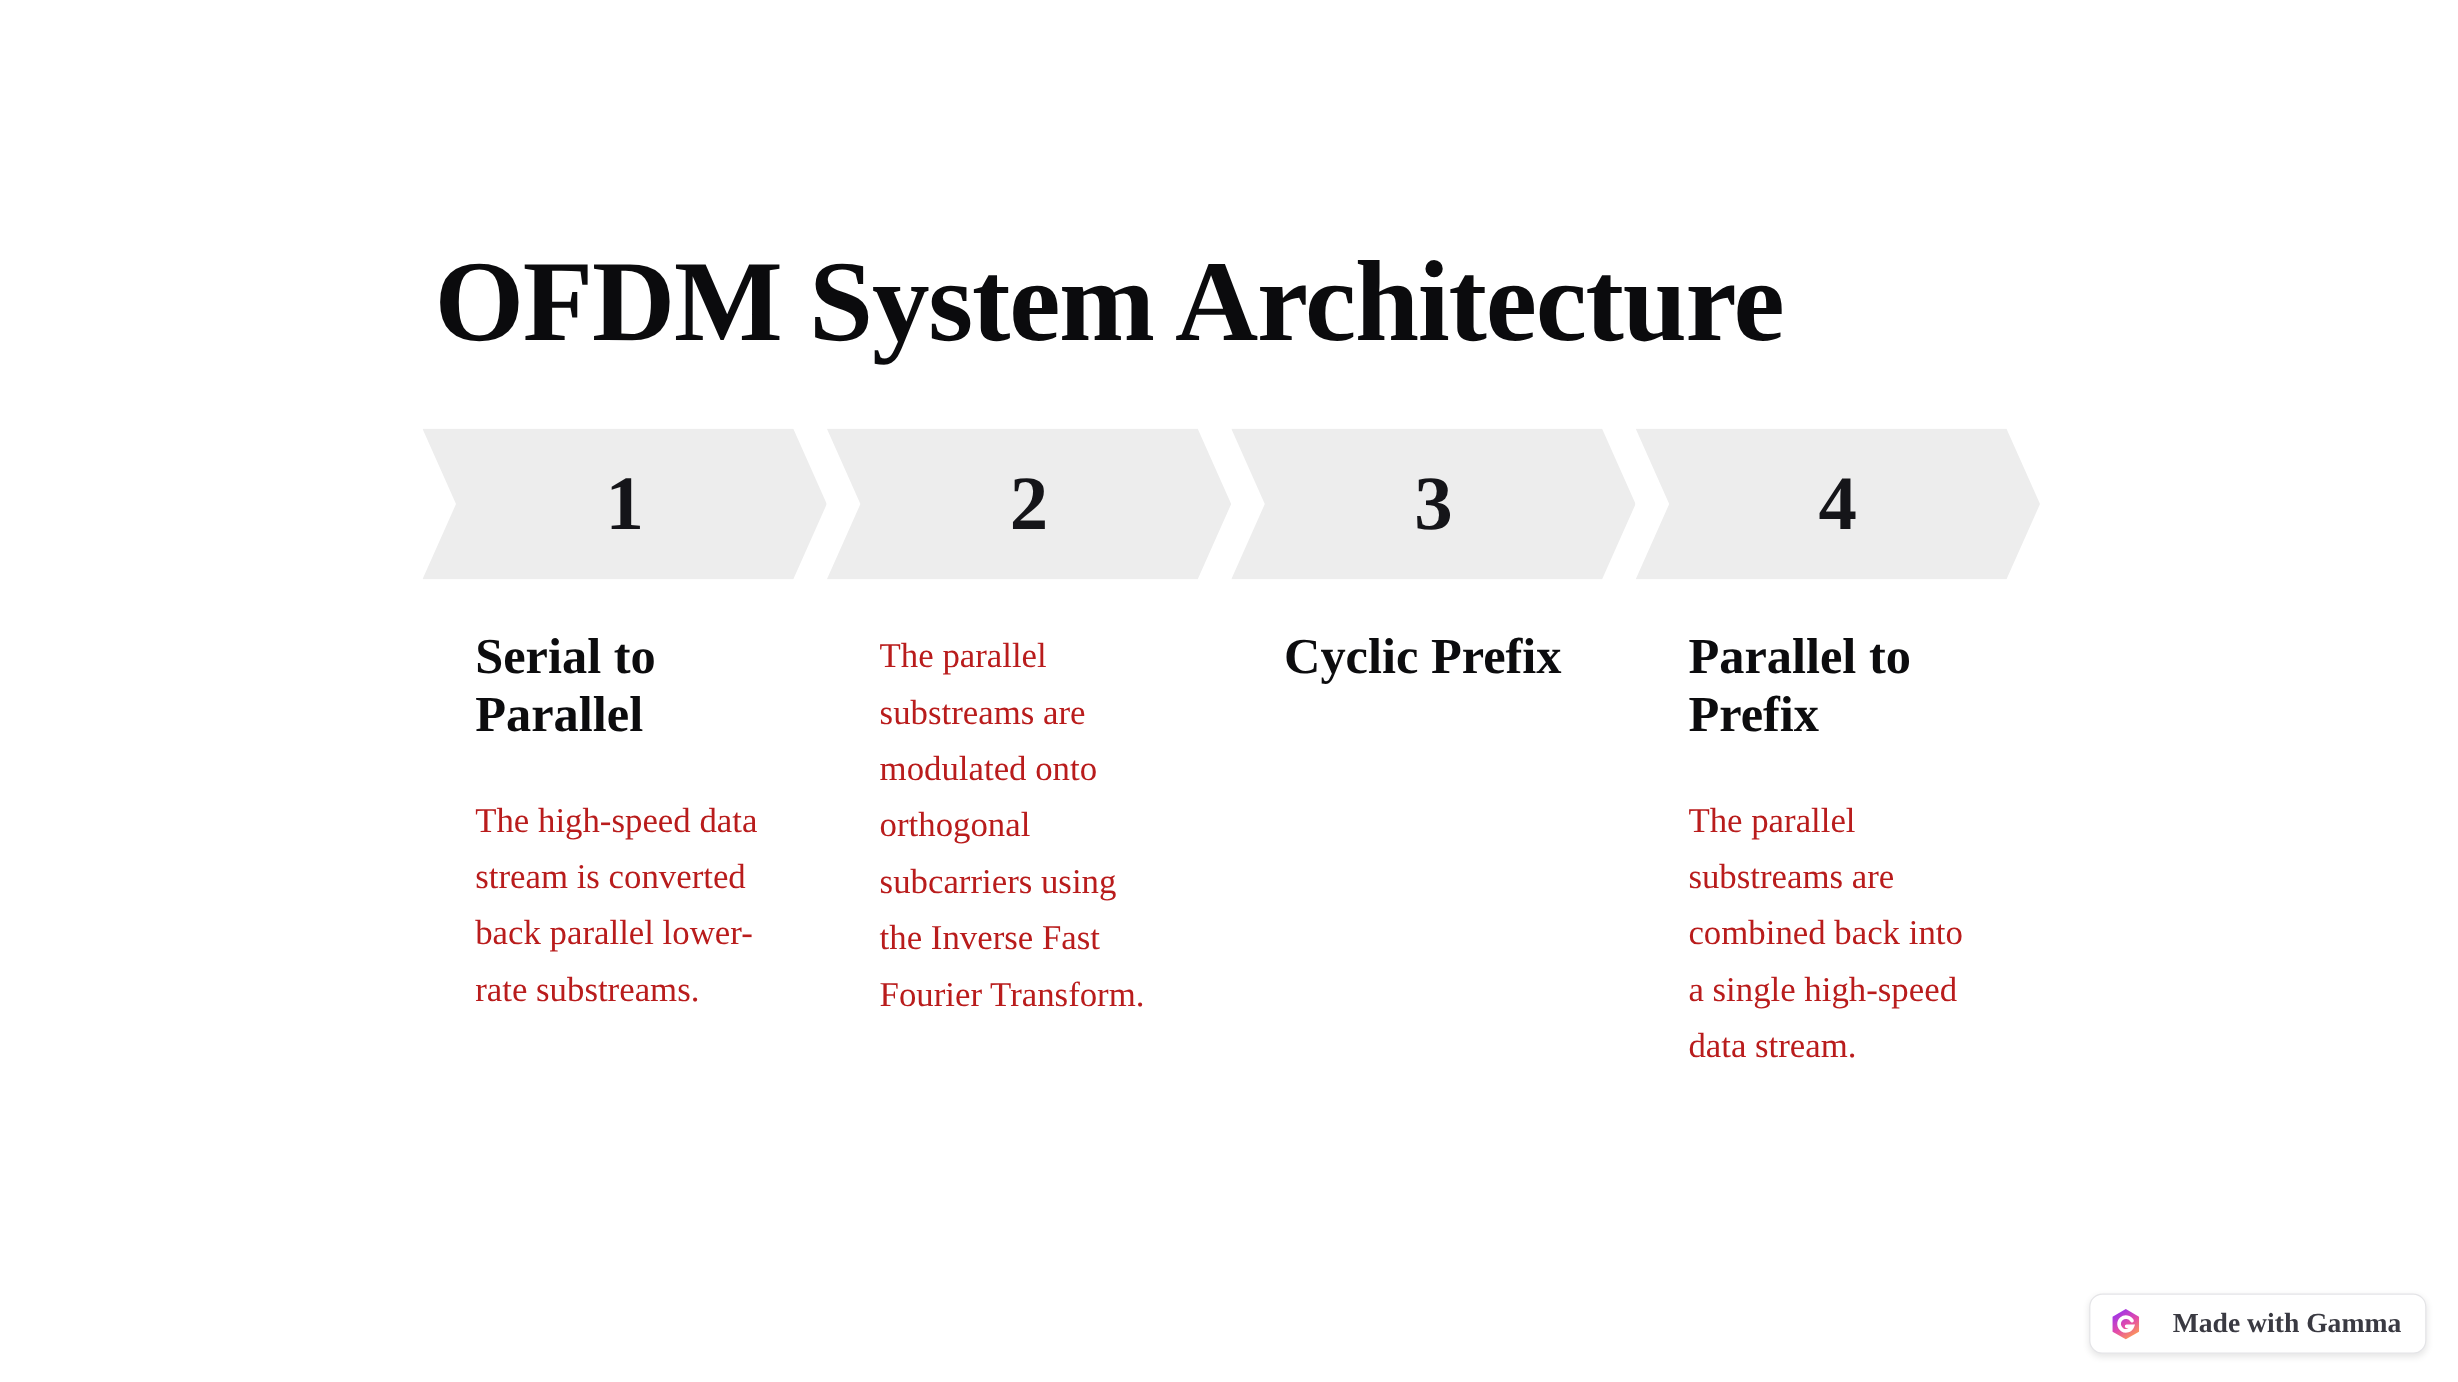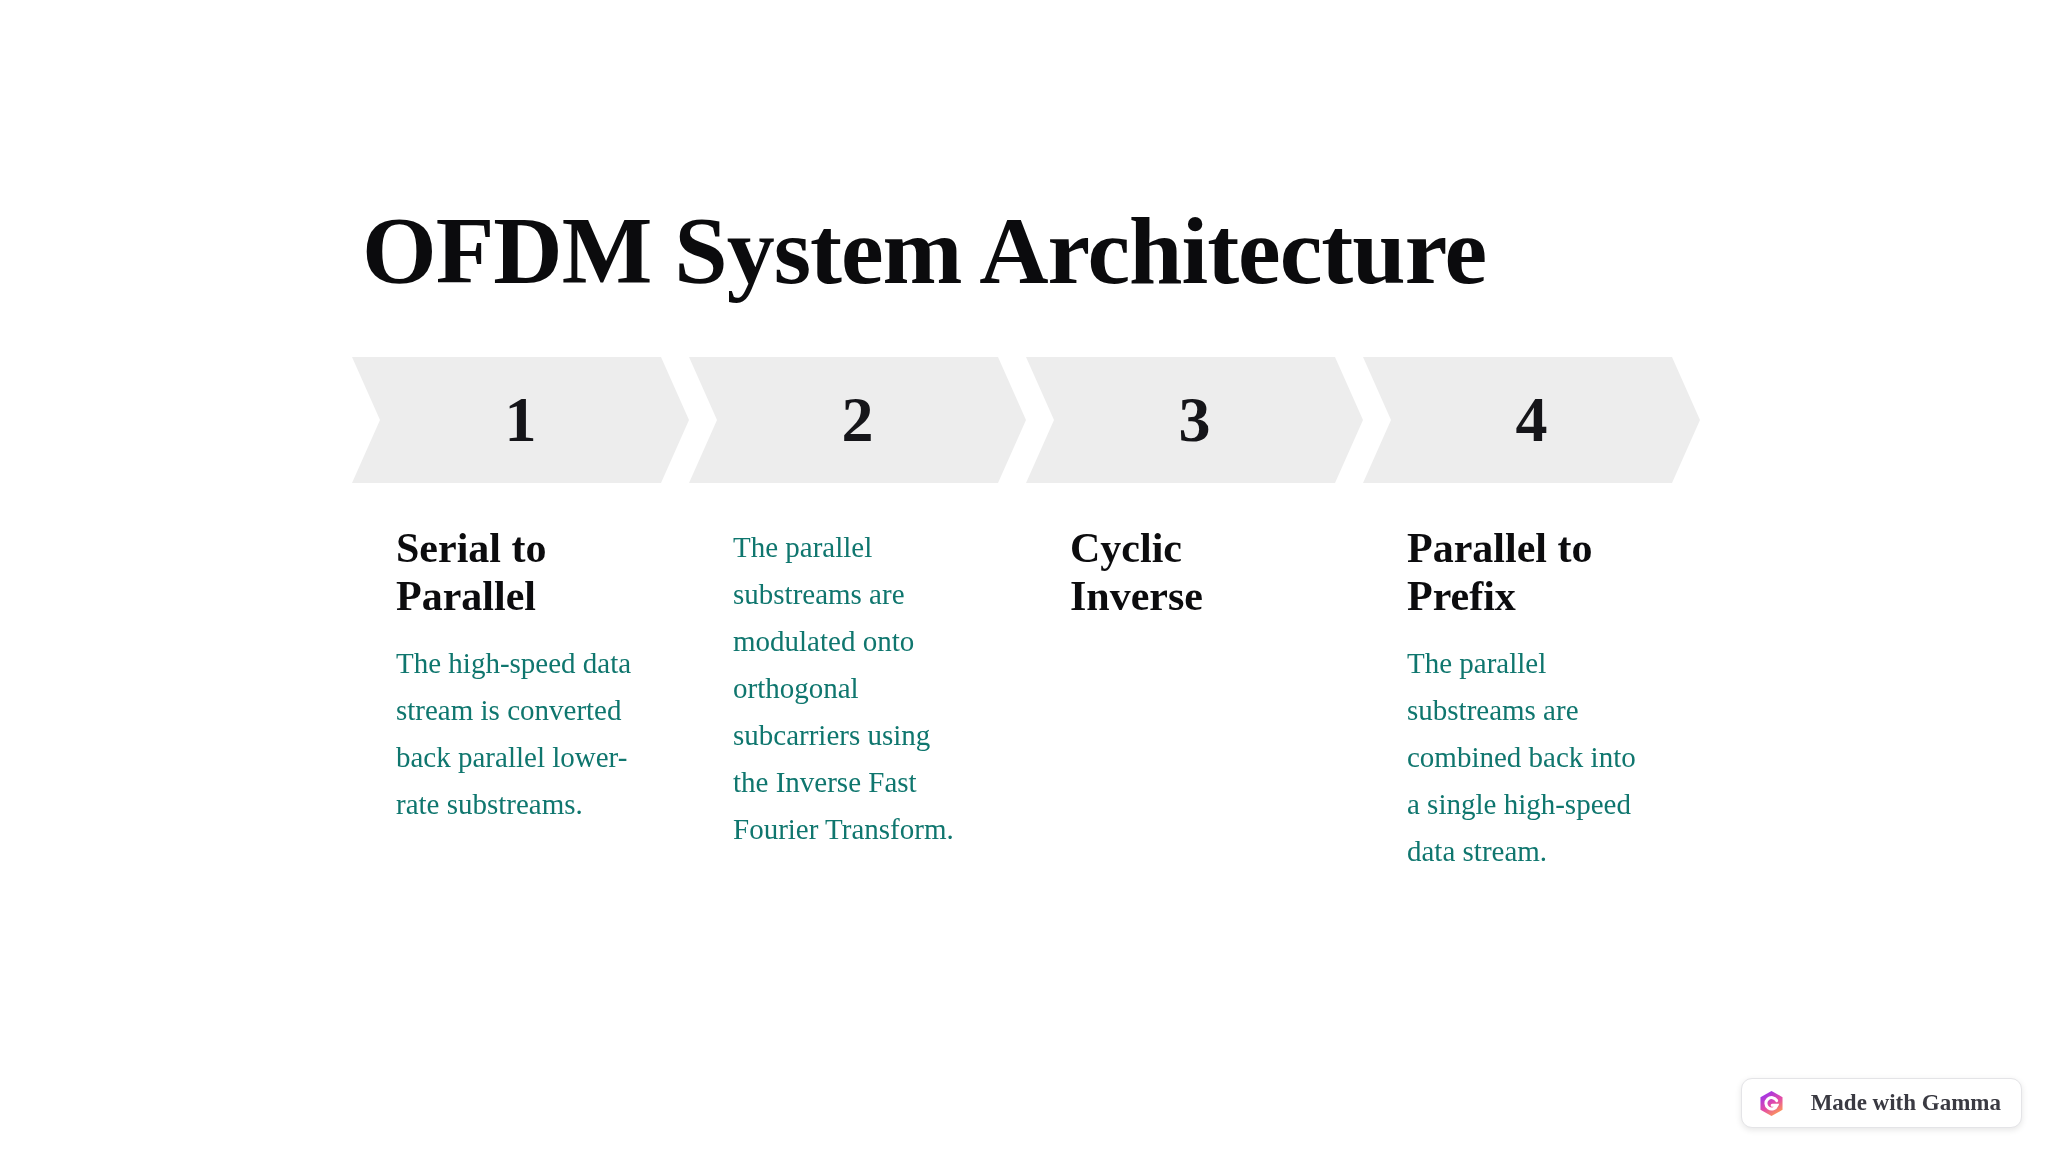--- a/index.html
+++ b/index.html
@@ -58,26 +58,26 @@
   }
   .step-col {
     flex: 1 1 0;
     padding: 0 55px 0 44px;
   }
   .step-heading {
     font-size: 42px;
     font-weight: 700;
     line-height: 1.15;
     color: #0c0c0e;
-    margin-bottom: 19px;
+    margin-bottom: 40px;
   }
   .step-body {
     font-size: 29px;
     line-height: 47px;
-    color: #0f766e;
+    color: #b91c1c;
   }
   .gamma-badge {
     position: absolute;
     right: 26px;
     bottom: 24px;
     height: 50px;
     display: flex;
     align-items: center;
     gap: 26px;
     padding: 0 20px 0 16px;
@@ -123,21 +123,21 @@
 
   <div class="columns-row">
     <div class="step-col">
       <div class="step-heading">Serial to Parallel</div>
       <div class="step-body">The high-speed data stream is converted back parallel lower-rate substreams.</div>
     </div>
     <div class="step-col">
       <div class="step-body">The parallel substreams are modulated onto orthogonal subcarriers using the Inverse Fast Fourier Transform.</div>
     </div>
     <div class="step-col">
-      <div class="step-heading">Cyclic Inverse</div>
+      <div class="step-heading">Cyclic Prefix</div>
     </div>
     <div class="step-col">
       <div class="step-heading">Parallel to Prefix</div>
       <div class="step-body">The parallel substreams are combined back into a single high-speed data stream.</div>
     </div>
   </div>
 
   <div class="gamma-badge">
     <svg class="logo" viewBox="0 0 24 24" aria-hidden="true">
       <defs>

